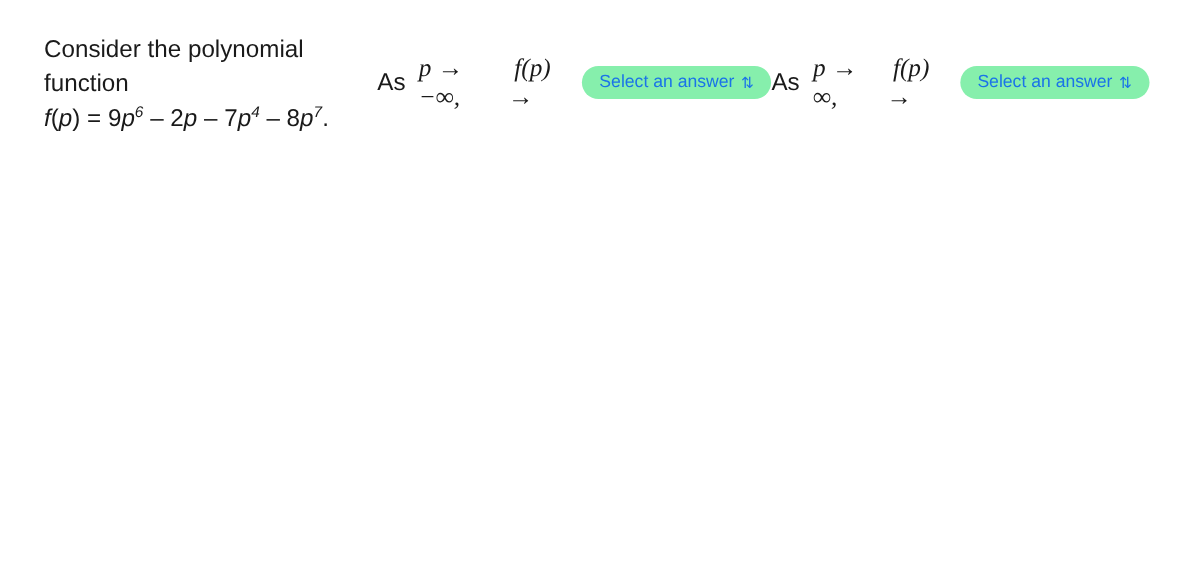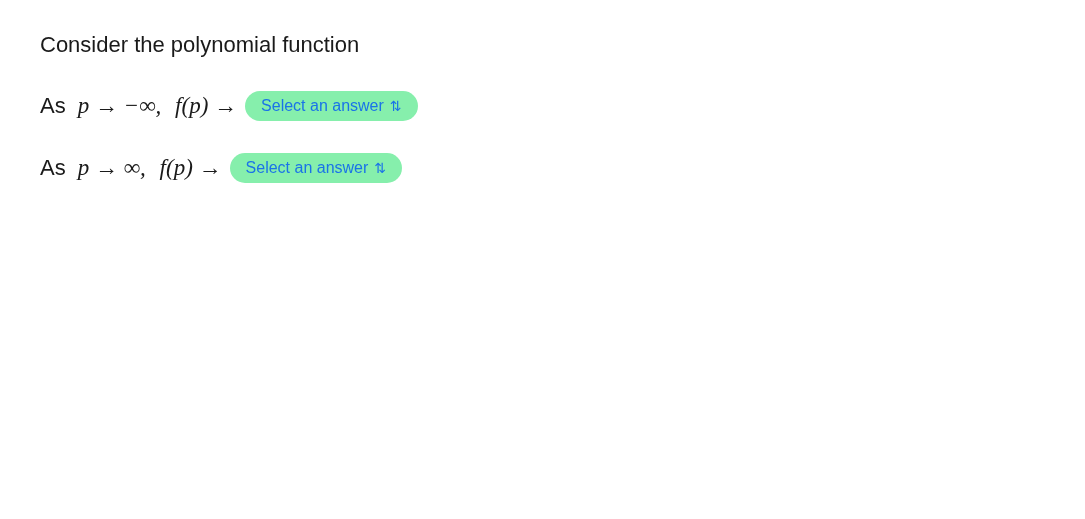--- a/index.html
+++ b/index.html
@@ -14,21 +14,20 @@
       background-color: #ffffff;
       font-family: 'Georgia', 'Times New Roman', serif;
       display: flex;
       align-items: flex-start;
       justify-content: flex-start;
       padding: 30px 40px;
     }
 
     .content {
       display: flex;
-      flex-direction: column;
       gap: 0;
     }
 
     .problem-title {
       font-family: Arial, Helvetica, sans-serif;
       font-size: 22px;
       font-weight: 400;
       color: #1a1a1a;
       line-height: 1.4;
       margin-bottom: 30px;
@@ -90,20 +89,23 @@
       font-style: italic;
       vertical-align: super;
     }
   </style>
 </head>
 <body>
 
 <div class="content">
   <div class="problem-title">
     <span class="math-line">Consider the polynomial function</span>
+    <span class="math-line">
+      <i>f</i>(<i>p</i>) = 9<i>p</i><sup>6</sup> – 2<i>p</i> – 7<i>p</i><sup>4</sup> – 8<i>p</i><sup>7</sup>.
+    </span>
   </div>
 
   <div class="equation-row">
     <span class="as-label">As</span>
     <span class="math-text">
       <i>p</i> → −∞,
     </span>
     <span class="math-text">
       &nbsp;<i>f</i>(<i>p</i>) →
     </span>

